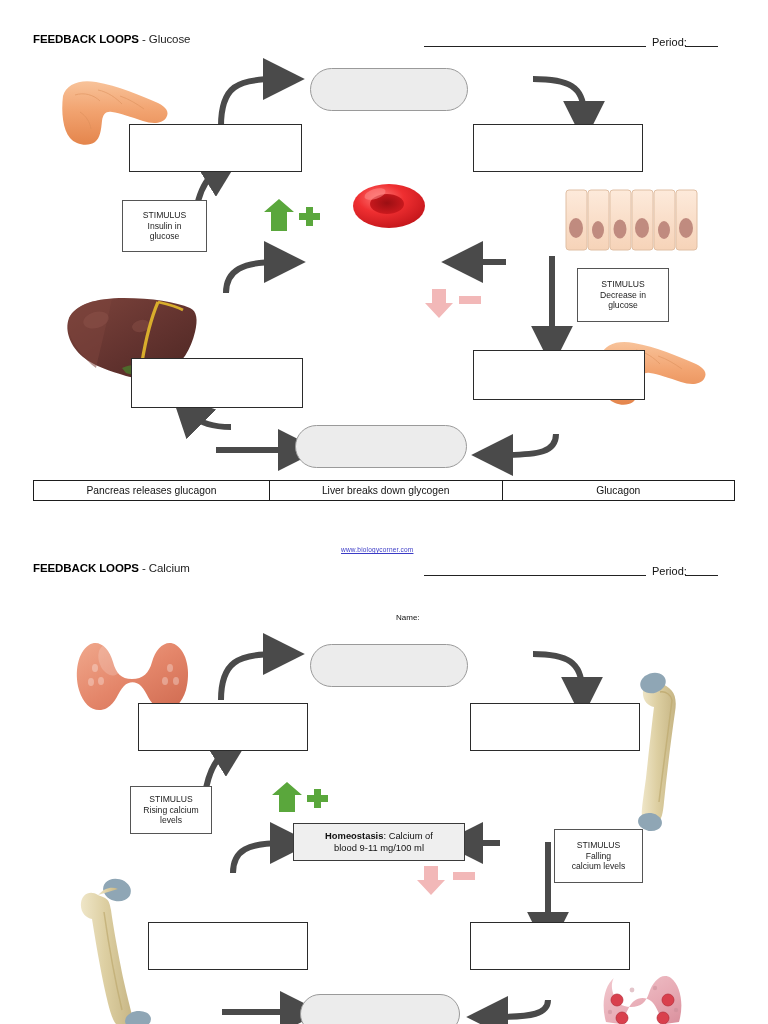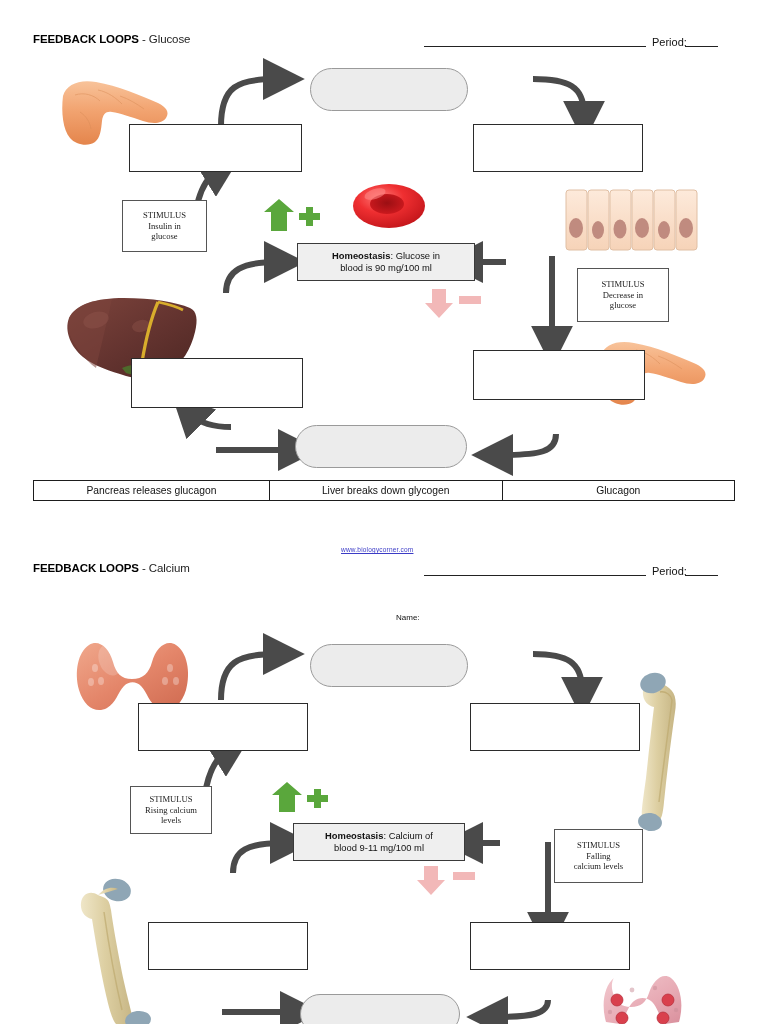--- a/index.html
+++ b/index.html
@@ -19,21 +19,21 @@
   .hdr-nameline{position:absolute;left:424px;top:13px;width:222px;border-bottom:1px solid #222;}
   .hdr-period{position:absolute;left:652px;top:3px;font-size:11px;color:#111;}
   .hdr-periodline{position:absolute;left:685px;top:13px;width:33px;border-bottom:1px solid #222;}
   .hdr-url{position:absolute;left:341px;top:546px;font-size:6.5px;color:#3b3bc6;text-decoration:underline;letter-spacing:.2px;}
 
   
   .rect{position:absolute;border:1.3px solid #2b2b2b;background:#fff;box-sizing:border-box;}
   .round{position:absolute;border:1.3px solid #9a9a9a;background:#ececec;border-radius:999px;box-sizing:border-box;}
   .stim{position:absolute;border:1.2px solid #555;background:#fff;box-sizing:border-box;
         display:flex;align-items:center;justify-content:center;text-align:center;
-        font-size:8.6px;line-height:10.5px;color:#1b1b1b;padding:2px 3px;font-family:Liberation Serif, serif;}
+        font-size:8.6px;line-height:10.5px;color:#1b1b1b;padding:2px 3px;}
   .homeo{position:absolute;border:1.6px solid #3a3a3a;background:#efefef;box-sizing:border-box;
         display:flex;align-items:center;justify-content:center;text-align:center;
         font-size:9.4px;line-height:12.5px;color:#111;padding:2px 6px;}
   .homeo b{font-weight:bold;}
 
   
   .ansbank{position:absolute;border-collapse:collapse;}
   .ansbank td{border:1.2px solid #1d1d1d;font-size:10.3px;text-align:center;
     padding:4px 2px;color:#111;white-space:nowrap;}
 
@@ -274,26 +274,20 @@
   </div>
 
   <div class="stim" style="left:577px;top:268px;width:92px;height:54px;">
     <div>
       <span>STIMULUS</span><br>
       <span>Decrease in</span><br>
       <span>glucose</span>
     </div>
   </div>
 
-  <div class="homeo" style="left:297px;top:243px;width:178px;height:38px;">
-    <div>
-      <b>Homeostasis</b><span>:  </span><span>Glucose in</span><br>
-      <span>blood is 90 mg/100 ml</span>
-    </div>
-  </div>
 
   <table class="ansbank" style="left:33px;top:480px;width:702px;padding-left:31px;">
     <tbody>
         <tr>
       <td style="width:235px">Pancreas releases glucagon</td>
       <td style="width:232px">Liver breaks down glycogen</td>
       <td style="width:235px">Glucagon</td>
     </tr>
   </tbody>
     </table>

